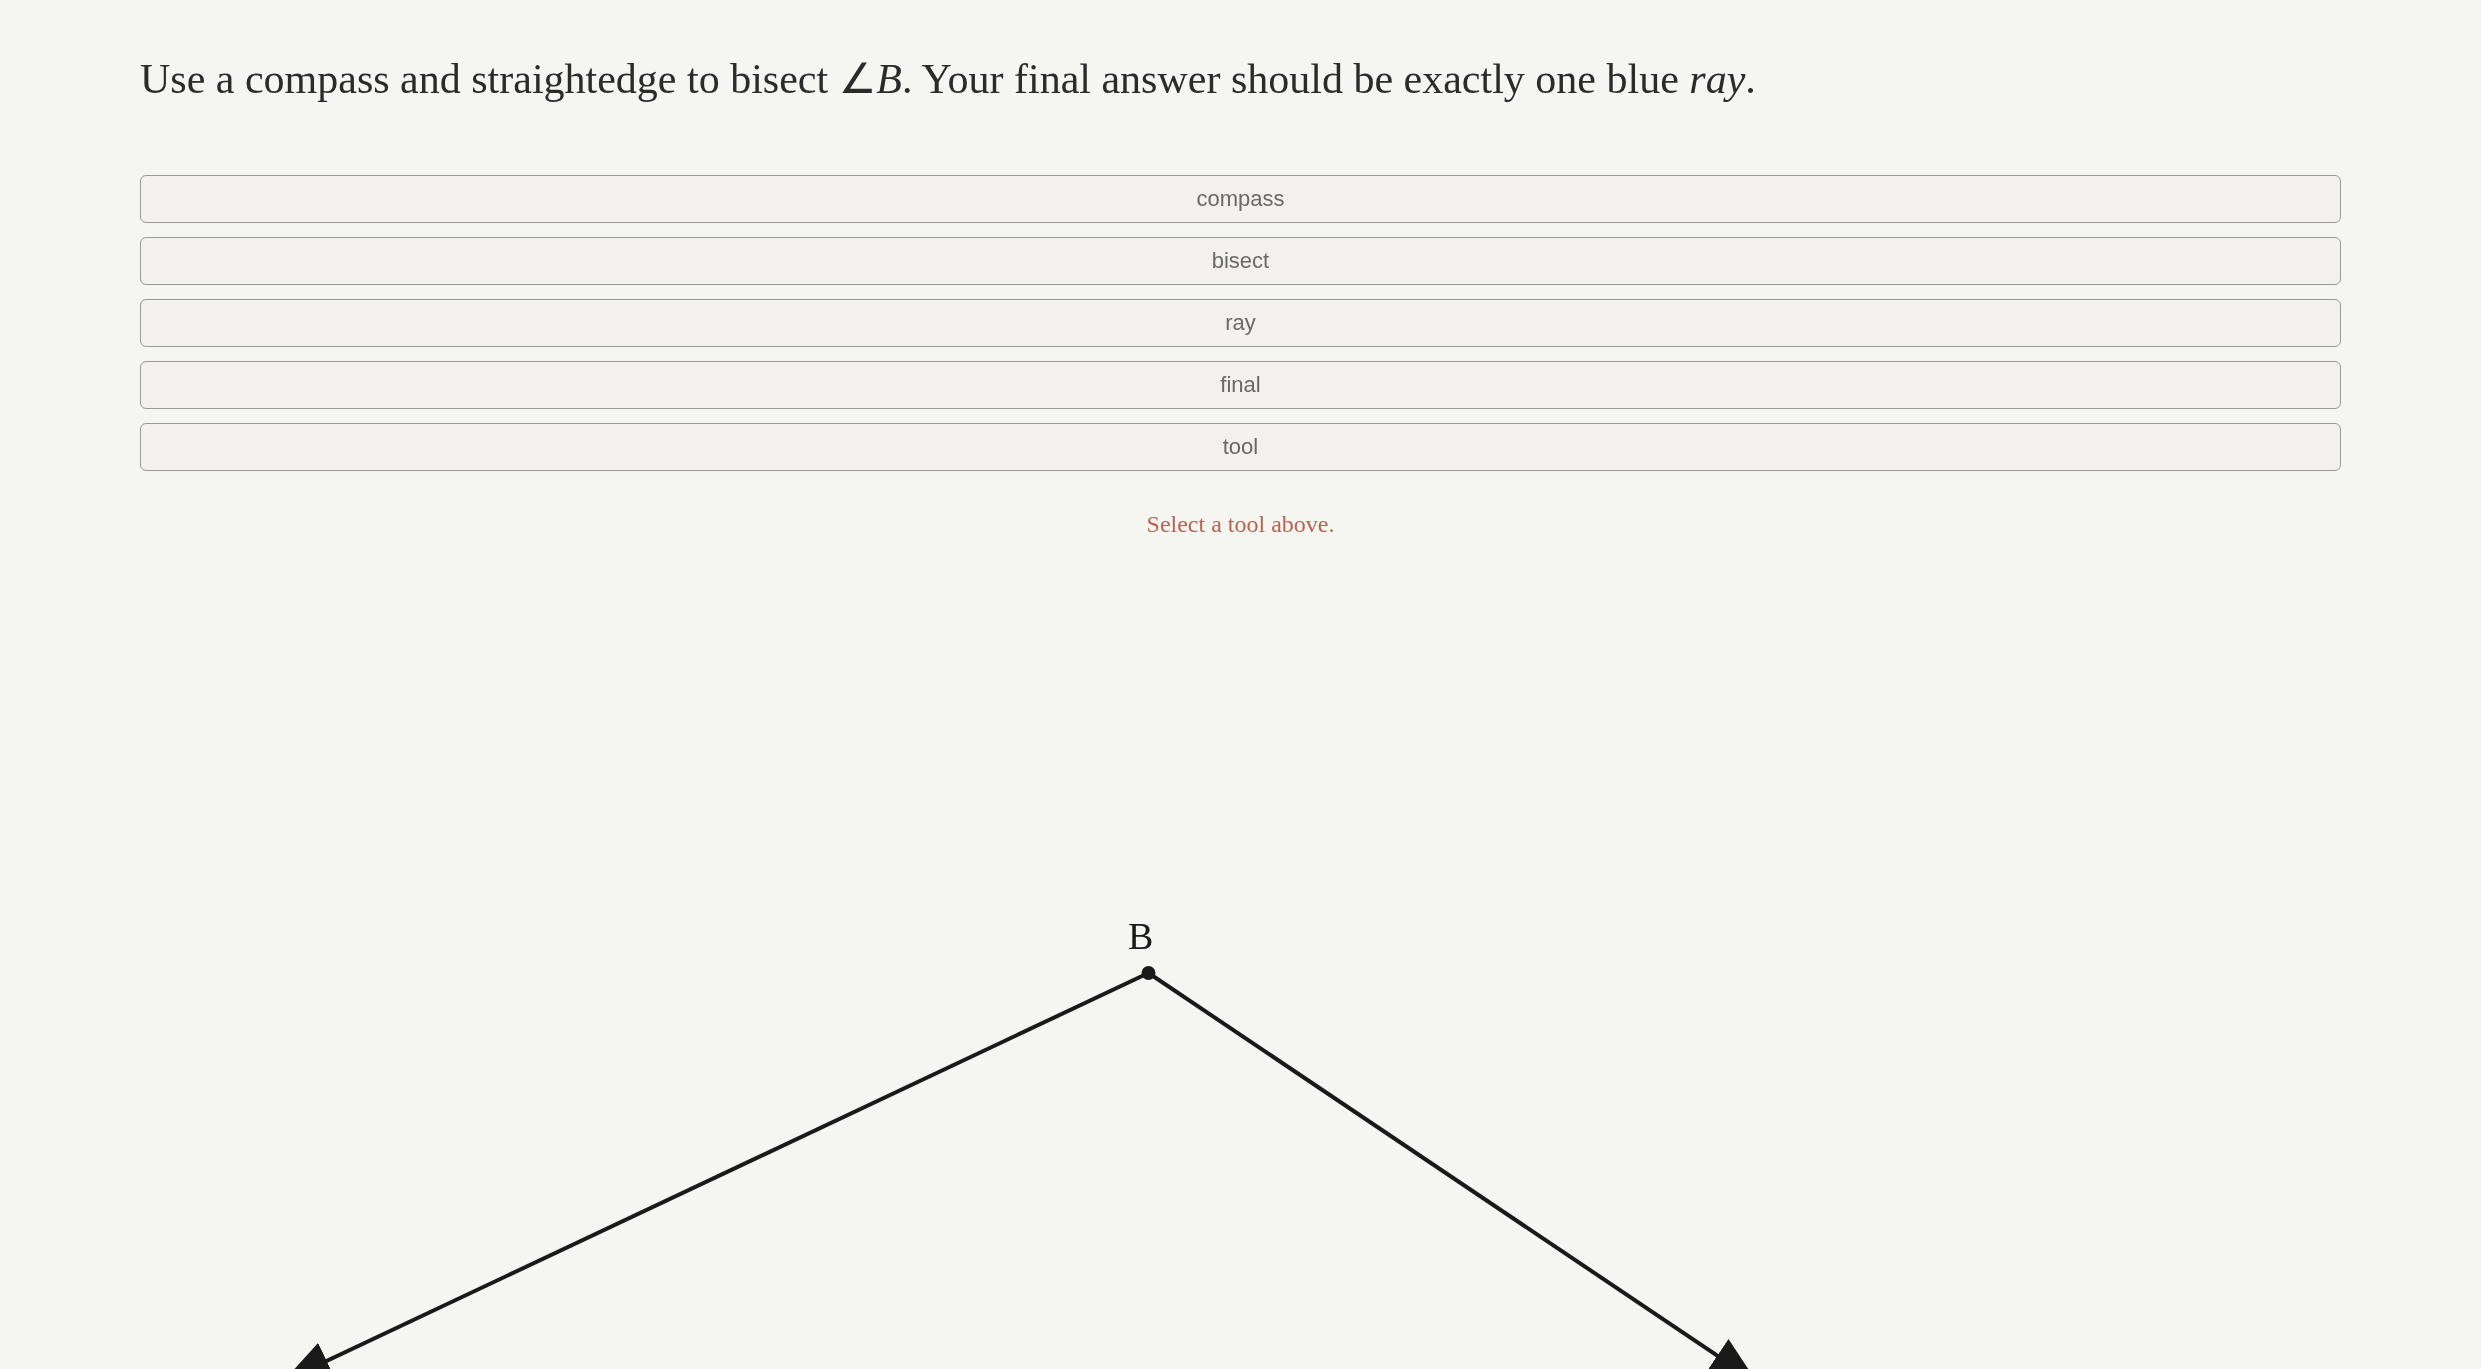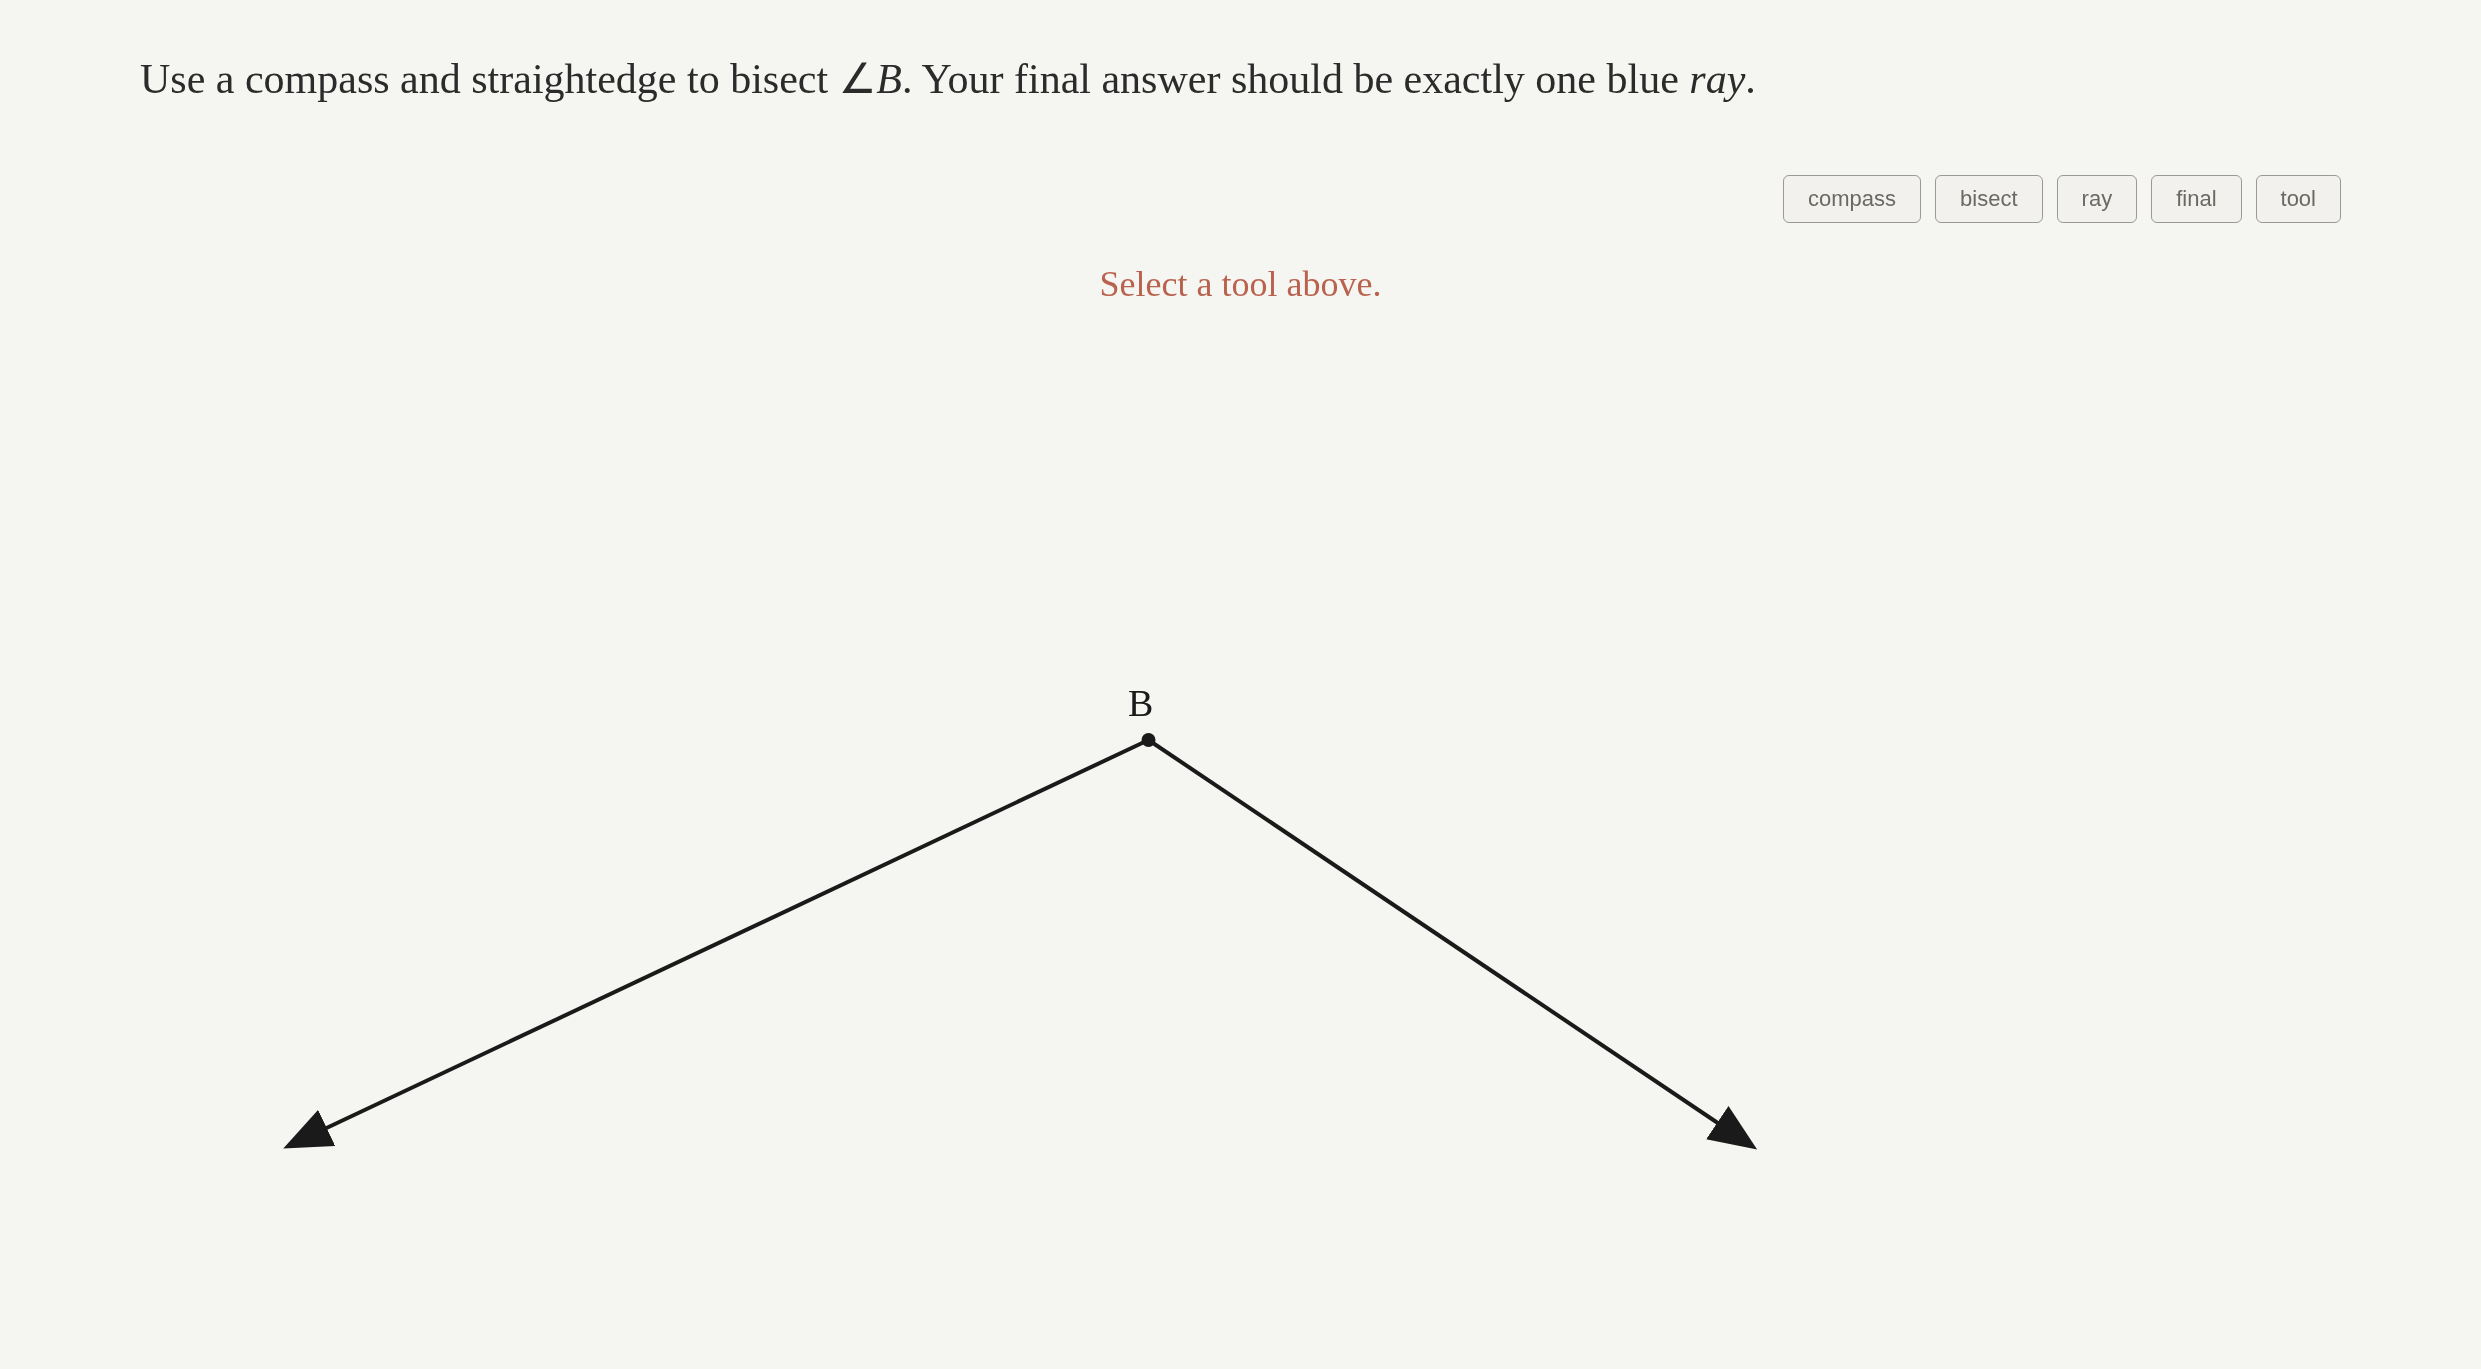--- a/index.html
+++ b/index.html
@@ -21,34 +21,35 @@
       margin-bottom: 66px;
     }
     .italic {
       font-style: italic;
     }
     .toolbar {
       display: flex;
       justify-content: flex-end;
       gap: 14px;
       margin-bottom: 40px;
+      flex-direction: column;
     }
     .tool-btn {
       background: #f2f1ee;
       border: 1.5px solid #9a9a95;
       border-radius: 6px;
       padding: 10px 24px;
       font-family: Arial, Helvetica, sans-serif;
       font-size: 22px;
       color: #6a6a65;
       cursor: pointer;
     }
     .hint {
       text-align: center;
-      font-size: 36px;
+      font-size: 24px;
       color: #b9634f;
       margin-bottom: 40px;
     }
     .canvas-area {
       position: relative;
       width: 100%;
       height: 820px;
     }
     .canvas-svg {
       position: absolute;

